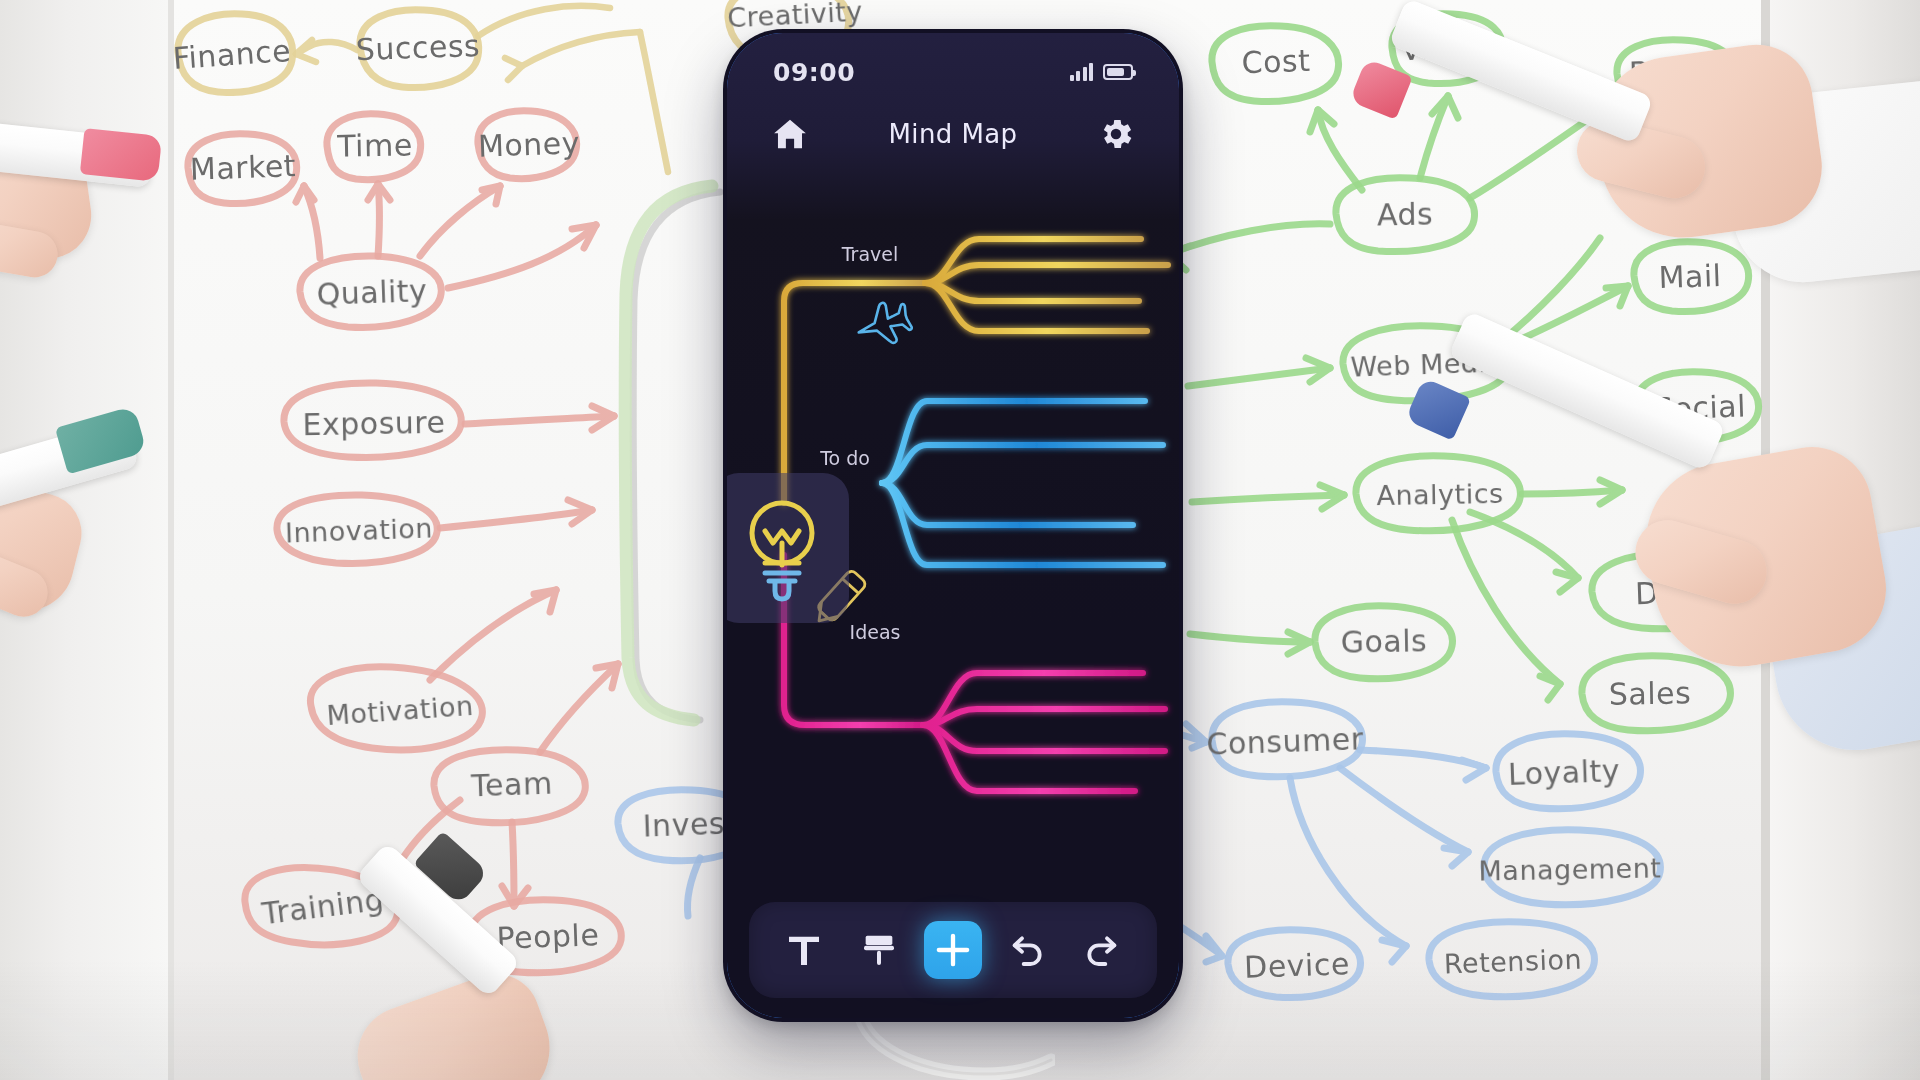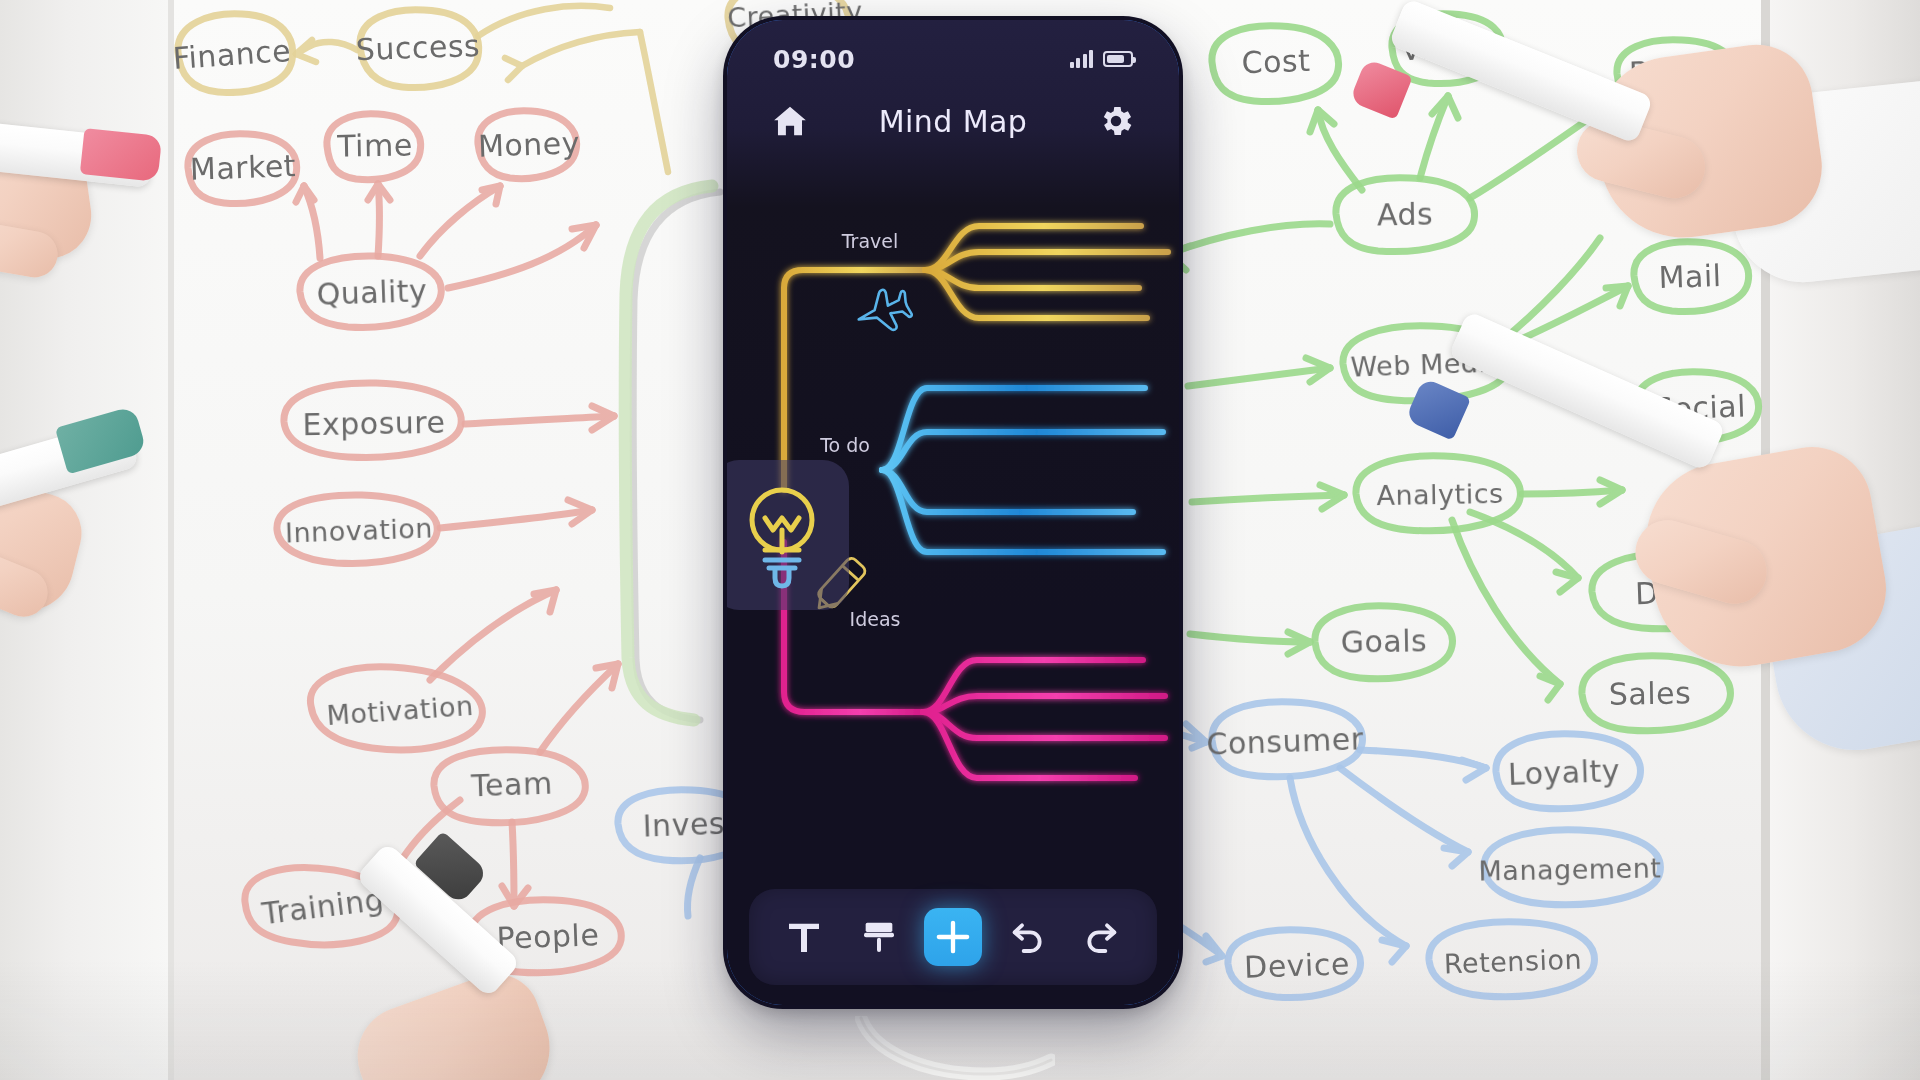--- a/index.html
+++ b/index.html
@@ -72,21 +72,21 @@
     background: linear-gradient(135deg,#fdfdfd 0%,#ededed 100%);
     box-shadow: 0 2px 8px rgba(0,0,0,.09);
   }
   .sleeve.blue-shirt {
     background: linear-gradient(135deg,#e3e9f3 0%,#c9d5e6 100%);
   }
 
   
   #phone {
     position: absolute;
-    left: 727px; top: 20px;
+    left: 727px; top: 33px;
     width: 452px; height: 985px;
     border-radius: 56px;
     background: #3b82f6;
     box-shadow:
       0 0 0 4px #121024,
       0 26px 60px rgba(20,20,45,.40),
       0 6px 18px rgba(0,0,0,.22);
     overflow: hidden;
     z-index: 40;
   }
@@ -129,21 +129,21 @@
     background:#dcdbec; border-radius:2px; display:block;
   }
 
   
   #appbar {
     position: absolute; left: 0; top: 62px; width: 100%; height: 78px;
     display: flex; align-items: center; justify-content: space-between;
     padding: 0 44px;
   }
   #app-title {
-    font-size: 30px; color: #eceafb; letter-spacing: .4px;
+    font-size: 26px; color: #eceafb; letter-spacing: .4px;
     font-family: "DejaVu Sans", sans-serif;
   }
   .appbar-icon { width: 38px; height: 38px; display:block; }
 
   
   #mindcanvas { position: absolute; left:0; top:140px; width:100%; height:740px; }
   .node-label {
     font-family: "DejaVu Sans", sans-serif;
     fill: #cfccdf;
     font-size: 19px;

